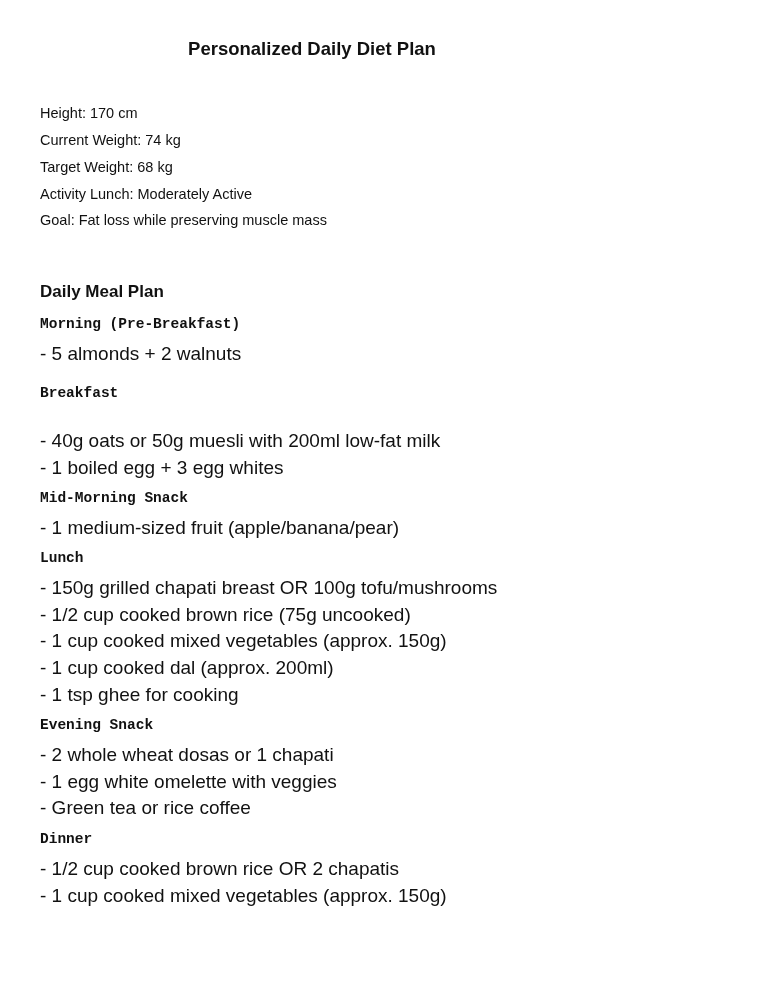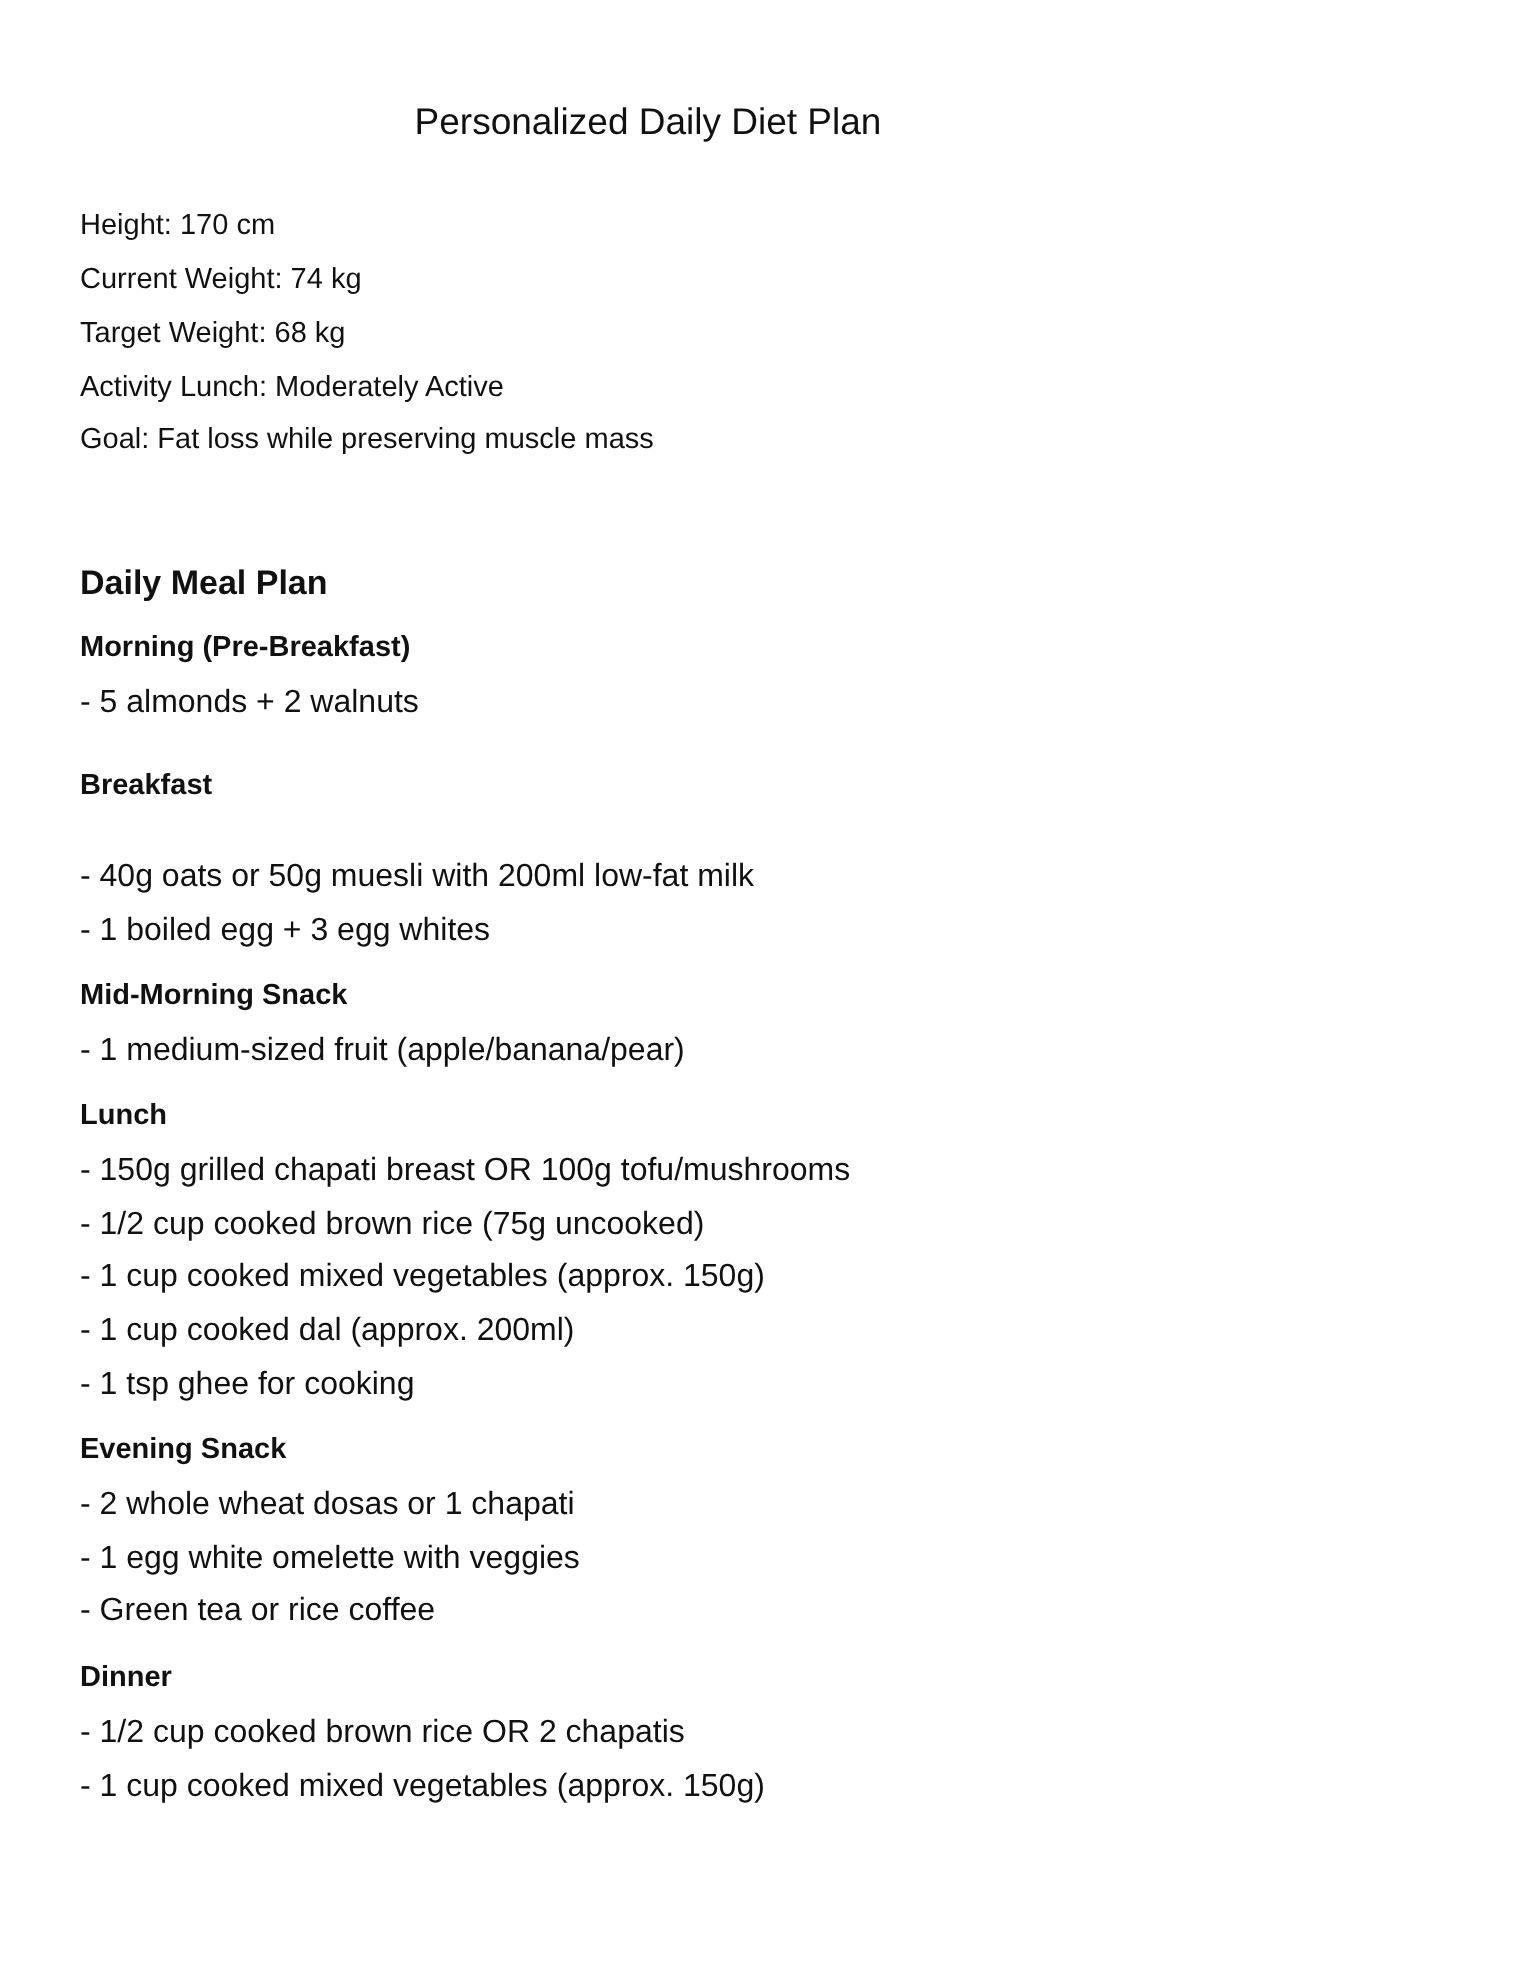--- a/index.html
+++ b/index.html
@@ -2,27 +2,27 @@
 <html><head>
 <meta charset="utf-8">
 <style>
   html, body { margin: 0; padding: 0; background: #ffffff; }
   body {
     width: 768px; height: 994px; overflow: hidden; position: relative;
     font-family: "Liberation Sans", sans-serif; color: #111111;
   }
   .title {
     position: absolute; top: 38px; left: 0; width: 624px;
-    text-align: center; font-size: 18.5px; font-weight: normal; margin: 12px;
+    text-align: center; font-size: 18.5px; font-weight: bold; margin: 0;
   }
   .line { position: absolute; left: 40px; font-size: 14.5px; white-space: nowrap; }
   .h2 { position: absolute; left: 40px; font-size: 17px; font-weight: bold; white-space: nowrap; }
-  .h3 { position: absolute; left: 40px; font-size: 14.5px; font-weight: bold; white-space: nowrap; }
+  .h3 { position: absolute; left: 40px; font-size: 14.5px; font-weight: bold; white-space: nowrap; font-family: Liberation Mono, monospace; }
   .list { position: absolute; left: 40px; margin: 0; padding: 0; list-style: none; }
-  .list li { font-size: 16px; height: 26.7px; white-space: nowrap; }
+  .list li { font-size: 19px; height: 26.7px; white-space: nowrap; }
 </style>
 </head>
 <body>
 
 <h1 class="title">Personalized Daily Diet Plan</h1>
 
 <div class="line" style="top:105px">Height: 170 cm</div>
 <div class="line" style="top:132px">Current Weight: 74 kg</div>
 <div class="line" style="top:159px">Target Weight: 68 kg</div>
 <div class="line" style="top:186px">Activity Lunch: Moderately Active</div>

